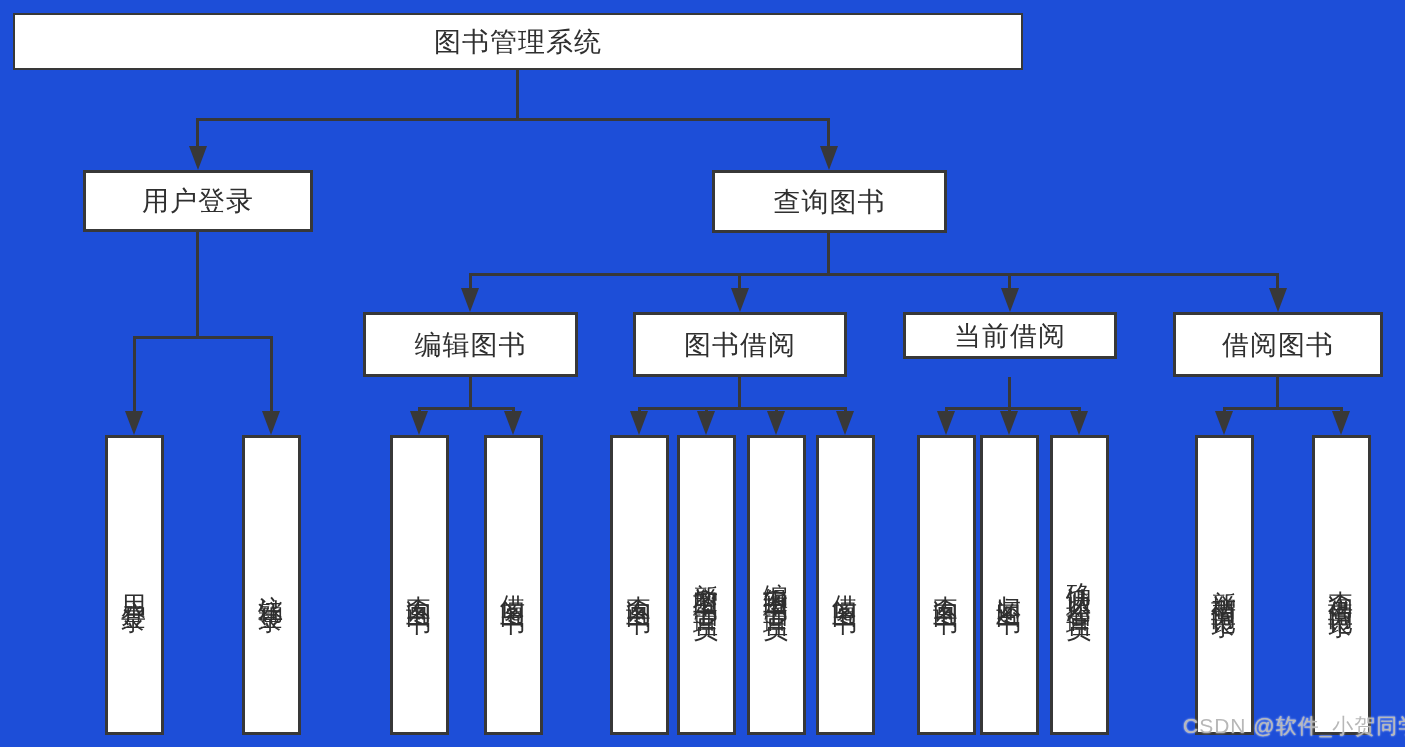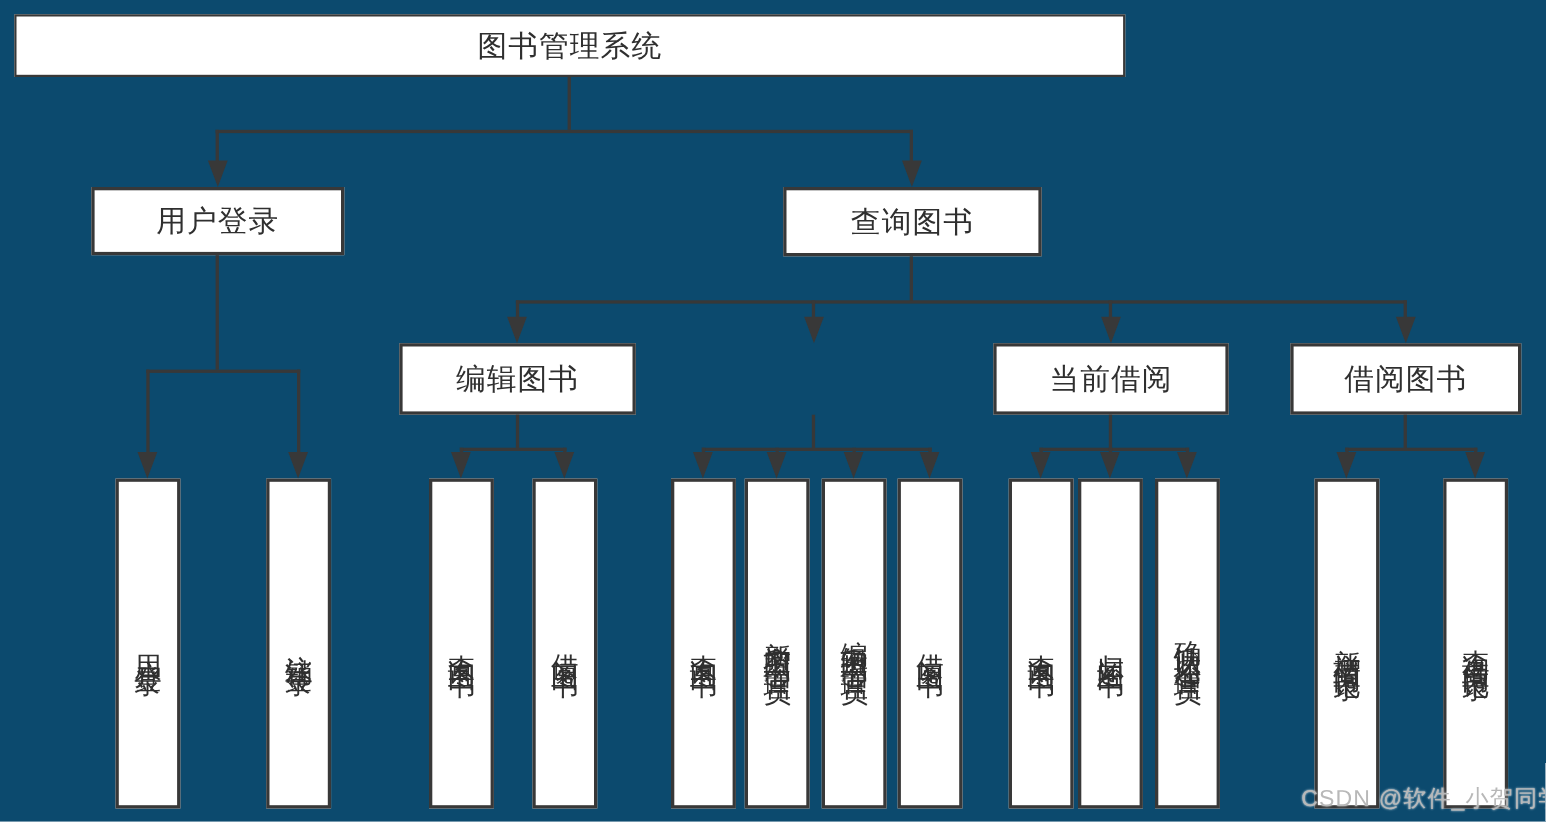--- a/index.html
+++ b/index.html
@@ -3,21 +3,21 @@
 <meta charset="utf-8">
 <style>
   :root{
     --line:#383838;
     --text:#2f2f2f;
   }
   html,body{margin:0;padding:0;background:#ffffff;}
   .stage{
     position:relative;
     width:1405px;height:747px;
-    background:#0c4a6e;
+    background:#1d4ed8;
     overflow:hidden;
     font-family:"Liberation Sans","DejaVu Sans",sans-serif;
     color:var(--text);
   }
   .node{
     position:absolute;
     box-sizing:border-box;
     border:3px solid var(--line);
     background:#ffffff;
     display:flex;
@@ -59,21 +59,22 @@
 <body>
 
 <div class="stage">
 
   <div class="node root" style="left:13px;top:13px;width:1010px;height:57px">图书管理系统</div>
 
   <div class="node" style="left:83px;top:170px;width:230px;height:62px">用户登录</div>
   <div class="node" style="left:712px;top:170px;width:235px;height:63px">查询图书</div>
 
   <div class="node" style="left:363px;top:312px;width:215px;height:65px">编辑图书</div>
-  <div class="node" style="left:903px;top:312px;width:214px;height:65px">当前借阅</div>
+  <div class="node" style="left:633px;top:312px;width:214px;height:65px">图书借阅</div>
+  <div class="node" style="left:903px;top:312px;width:214px;height:47px">当前借阅</div>
   <div class="node" style="left:1173px;top:312px;width:210px;height:65px">借阅图书</div>
 
   <div class="node leaf" style="left:105px;top:435px;width:59px;height:300px">用户登录</div>
   <div class="node leaf" style="left:242px;top:435px;width:59px;height:300px">注销登录</div>
   <div class="node leaf" style="left:390px;top:435px;width:59px;height:300px">查询图书</div>
   <div class="node leaf" style="left:484px;top:435px;width:59px;height:300px">借阅图书</div>
   <div class="node leaf" style="left:610px;top:435px;width:59px;height:300px">查询图书</div>
   <div class="node leaf" style="left:677px;top:435px;width:59px;height:300px">新增图书（管理员）</div>
   <div class="node leaf" style="left:747px;top:435px;width:59px;height:300px">编辑图书（管理员）</div>
   <div class="node leaf" style="left:816px;top:435px;width:59px;height:300px">借阅图书</div>

